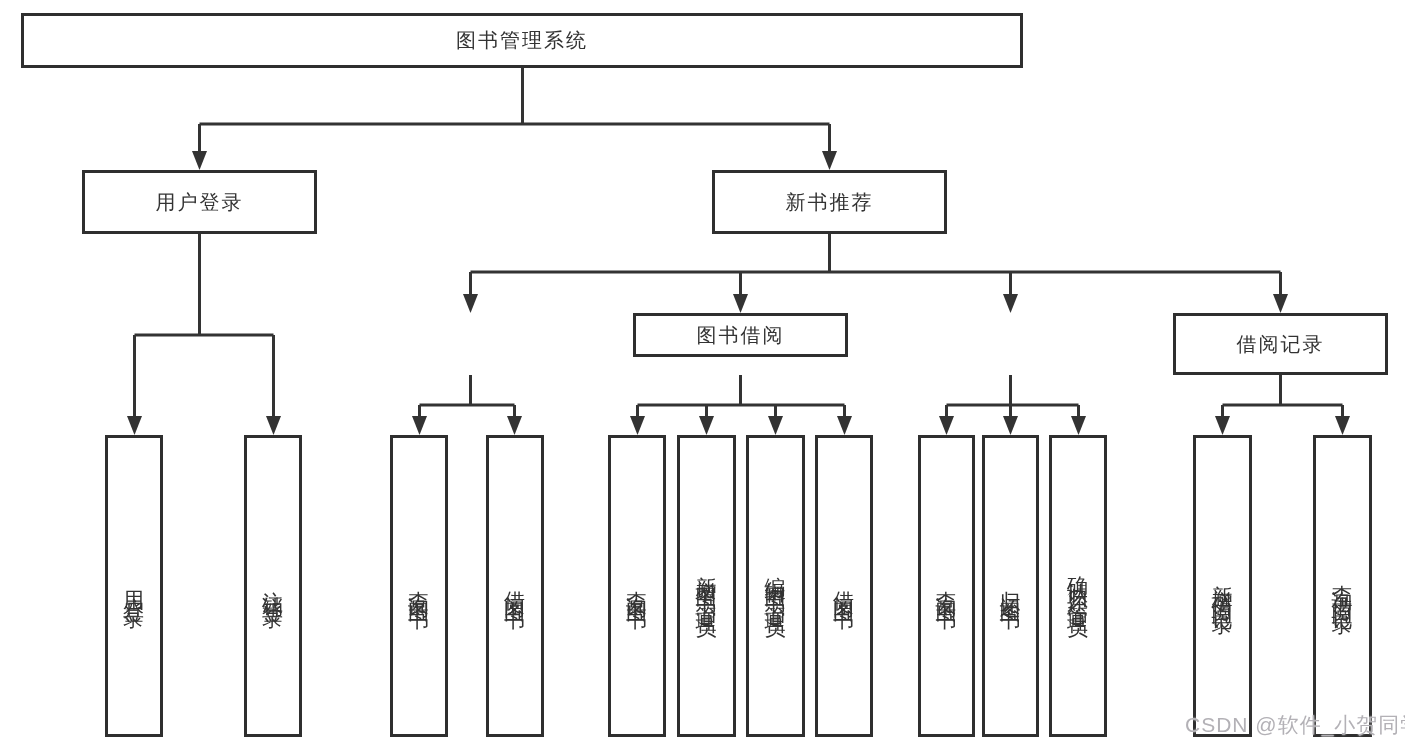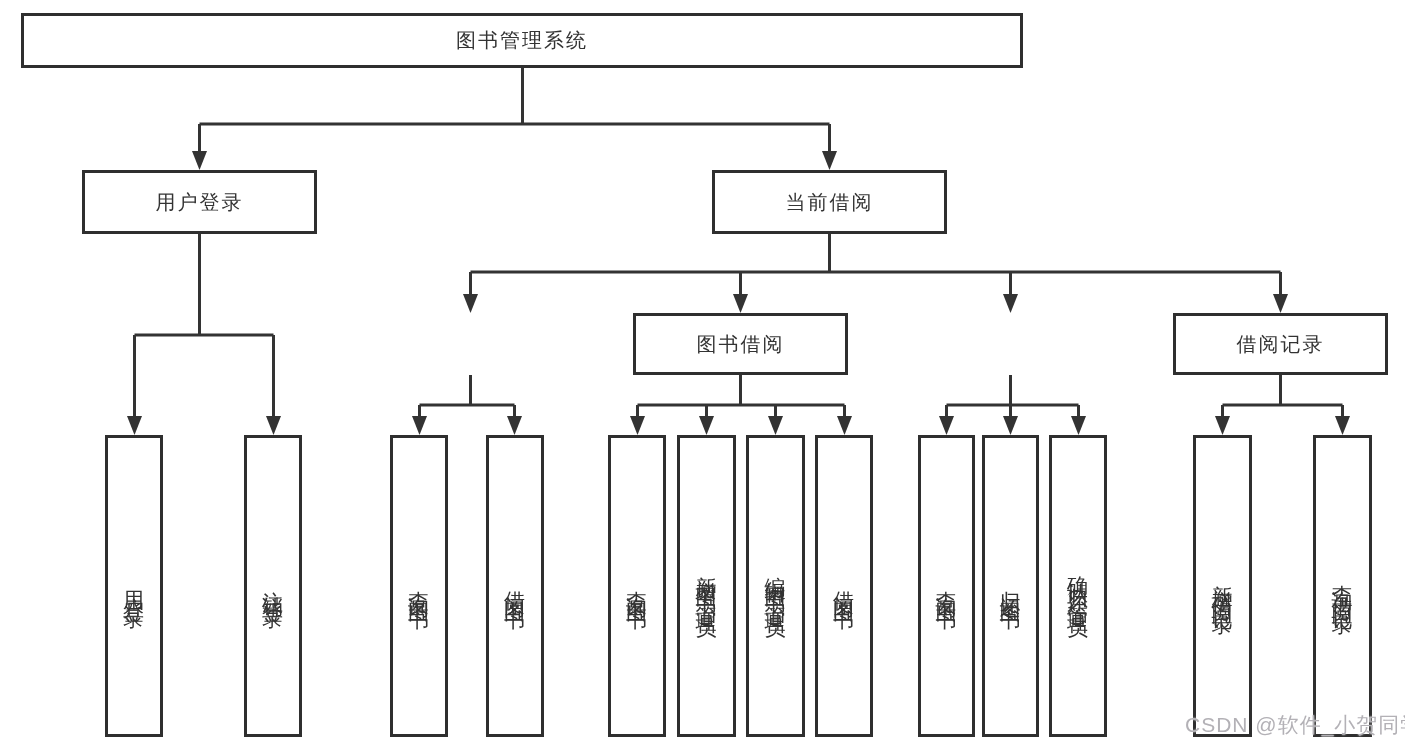--- a/index.html
+++ b/index.html
@@ -85,24 +85,24 @@
   </svg>
 
   <div class="node h root-title" style="left:21px;top:13px;width:1002px;height:55px">
     <span>图书管理系统</span>
   </div>
 
   <div class="node h" style="left:82px;top:170px;width:235px;height:64px">
     <span>用户登录</span>
   </div>
   <div class="node h" style="left:712px;top:170px;width:235px;height:64px">
-    <span>当前借阅</span>
+    <span>新书推荐</span>
   </div>
 
-  <div class="node h" style="left:633px;top:313px;width:215px;height:62px">
+  <div class="node h" style="left:633px;top:313px;width:215px;height:44px">
     <span>图书借阅</span>
   </div>
   <div class="node h" style="left:1173px;top:313px;width:215px;height:62px">
     <span>借阅记录</span>
   </div>
 
   <div class="node v" style="left:105px;top:435px;width:58px;height:302px">
     <span>用户登录</span>
   </div>
   <div class="node v" style="left:244px;top:435px;width:58px;height:302px">

